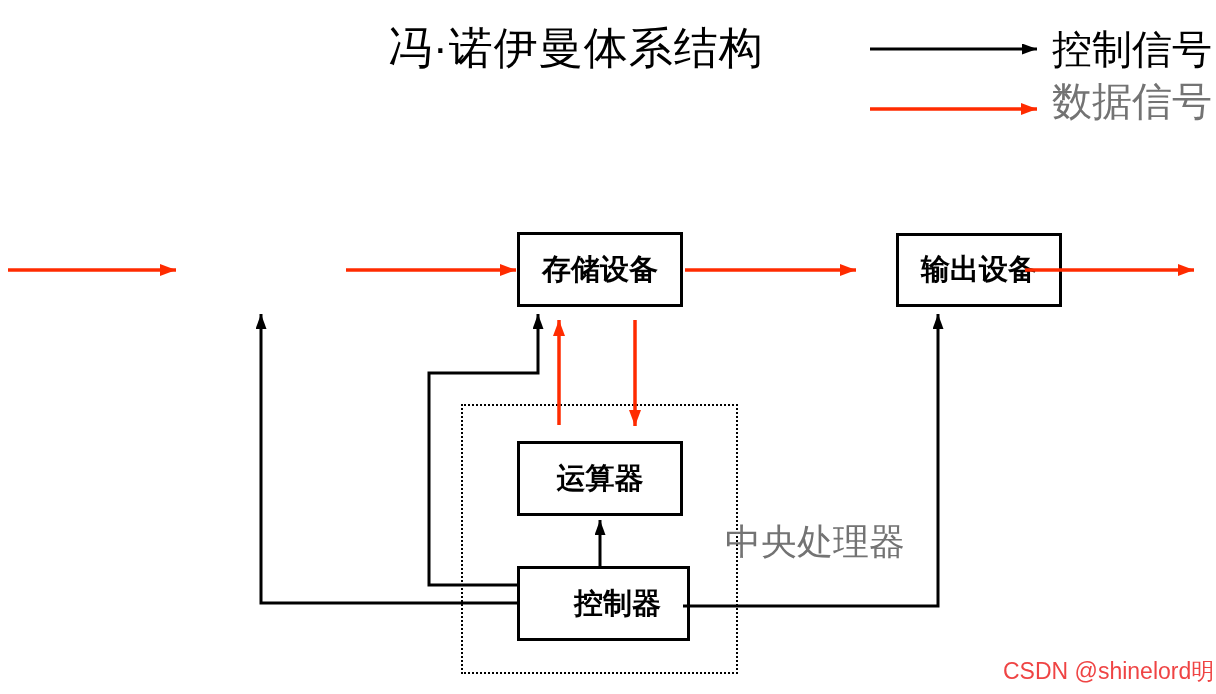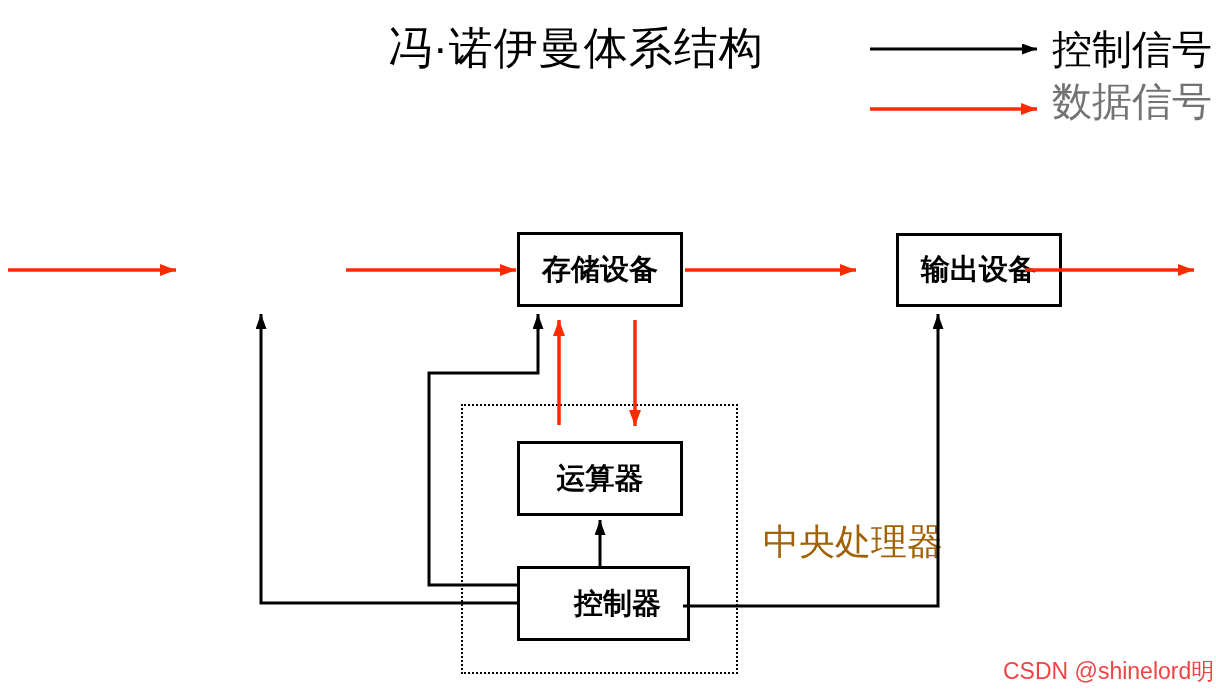--- a/index.html
+++ b/index.html
@@ -60,25 +60,25 @@
     left: 461px;
     top: 404px;
     width: 277px;
     height: 270px;
     box-sizing: border-box;
     border: 2px dotted #000000;
     z-index: 1;
   }
   .cpu-label {
     position: absolute;
-    left: 763px;
+    left: 725px;
     top: 521px;
     font-size: 36px;
     line-height: 42px;
-    color: #a16207;
+    color: #737373;
     white-space: nowrap;
     z-index: 2;
   }
   .wires {
     position: absolute;
     left: 0;
     top: 0;
     width: 1216px;
     height: 694px;
     z-index: 3;

